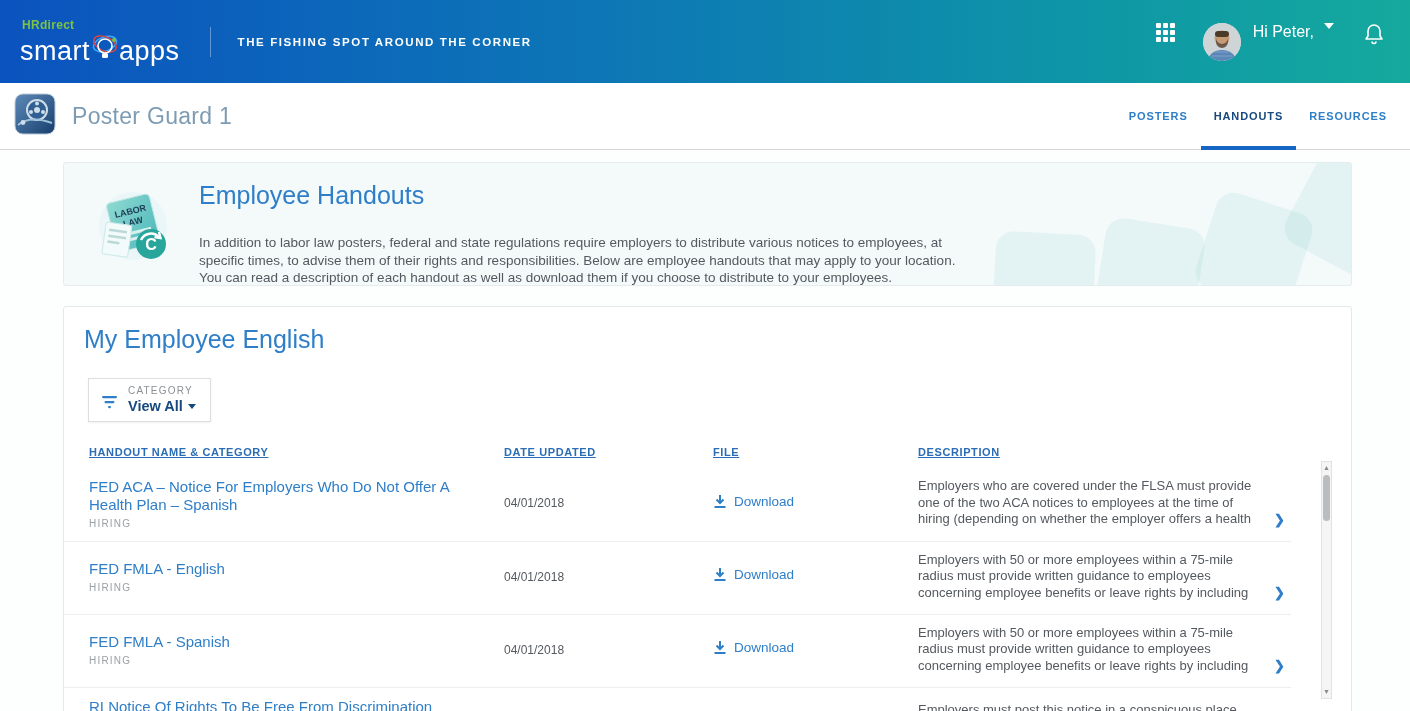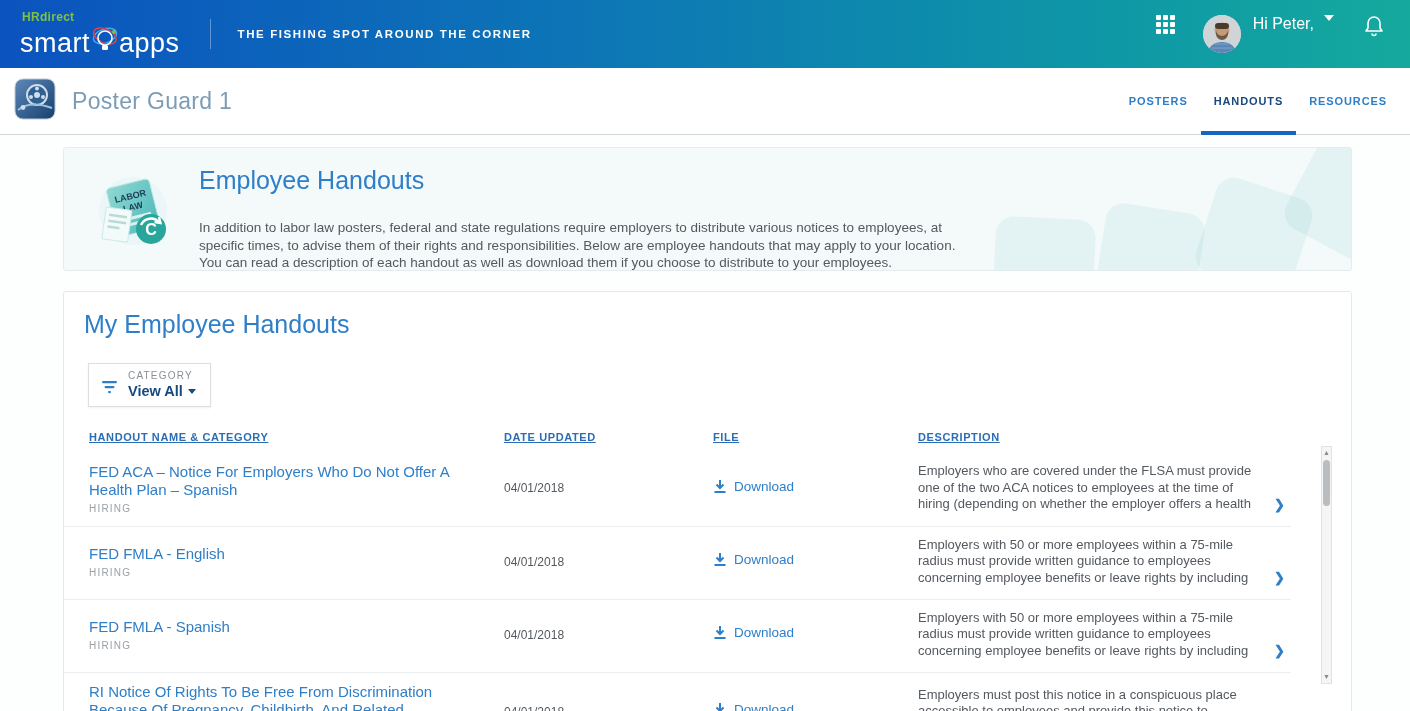--- a/index.html
+++ b/index.html
@@ -1,20 +1,20 @@
 <!DOCTYPE html>
 <html><head>
 <meta charset="utf-8">
 <style>
   * { margin:0; padding:0; box-sizing:border-box; }
   html,body { width:1410px; height:711px; overflow:hidden; background:#fdfefe;
     font-family:"Liberation Sans", sans-serif; }
 
   
-  .top-header { height:68px; display:flex; align-items:center; padding:0 26px 0 20px;
+  .top-header { height:83px; display:flex; align-items:center; padding:0 26px 0 20px;
     background:linear-gradient(90deg,#0b53bf 0%,#0d76b6 42%,#0e97a6 78%,#15a99e 100%); }
   .logo { display:flex; flex-direction:column; line-height:1; }
   .logo-top { color:#7dc242; font-size:12px; font-weight:bold; margin:0 0 1px 2px; letter-spacing:.3px; }
   .logo-main { display:flex; align-items:flex-end; color:#fff; font-size:27px; font-weight:400; letter-spacing:.5px; }
   .bulb { margin:0 1px -2px 2px; }
   .header-divider { width:1px; height:30px; background:rgba(255,255,255,.35); margin:0 27px 0 30px; }
   .tagline { color:#fff; font-size:11.5px; font-weight:bold; letter-spacing:1.6px; }
   .header-right { margin-left:auto; display:flex; align-items:flex-start; }
   .grid-icon { display:grid; grid-template-columns:repeat(3,5px); grid-gap:2px; margin-right:28px; cursor:pointer; }
   .grid-icon span { width:5px; height:5px; background:#fff; border-radius:1px; }
@@ -205,21 +205,21 @@
       <path d="M64 44 l1.5 6 l-6 -1" fill="none" stroke="#fff" stroke-width="2.4"></path>
     </svg>
   </div>
   <div class="banner-text">
     <div class="banner-title">Employee Handouts</div>
     <div class="banner-body">In addition to labor law posters, federal and state regulations require employers to distribute various notices to employees, at specific times, to advise them of their rights and responsibilities. Below are employee handouts that may apply to your location. You can read a description of each handout as well as download them if you choose to distribute to your employees.</div>
   </div>
 </div>
 
 <div class="card">
-  <div class="section-title">My Employee Handouts</div>
+  <div class="section-title">My Employee English</div>
 
   <div class="filter-btn">
     <span>
       <svg width="17" height="16" viewBox="0 0 17 16">
         <rect x="1" y="2" width="15" height="2.2" rx="1.1" fill="#2e7ec8"></rect>
         <rect x="3.5" y="7" width="10" height="2.2" rx="1.1" fill="#2e7ec8"></rect>
         <rect x="7" y="12" width="3" height="2.2" rx="1.1" fill="#2e7ec8"></rect>
       </svg>
     </span>
     <span class="filter-texts">

